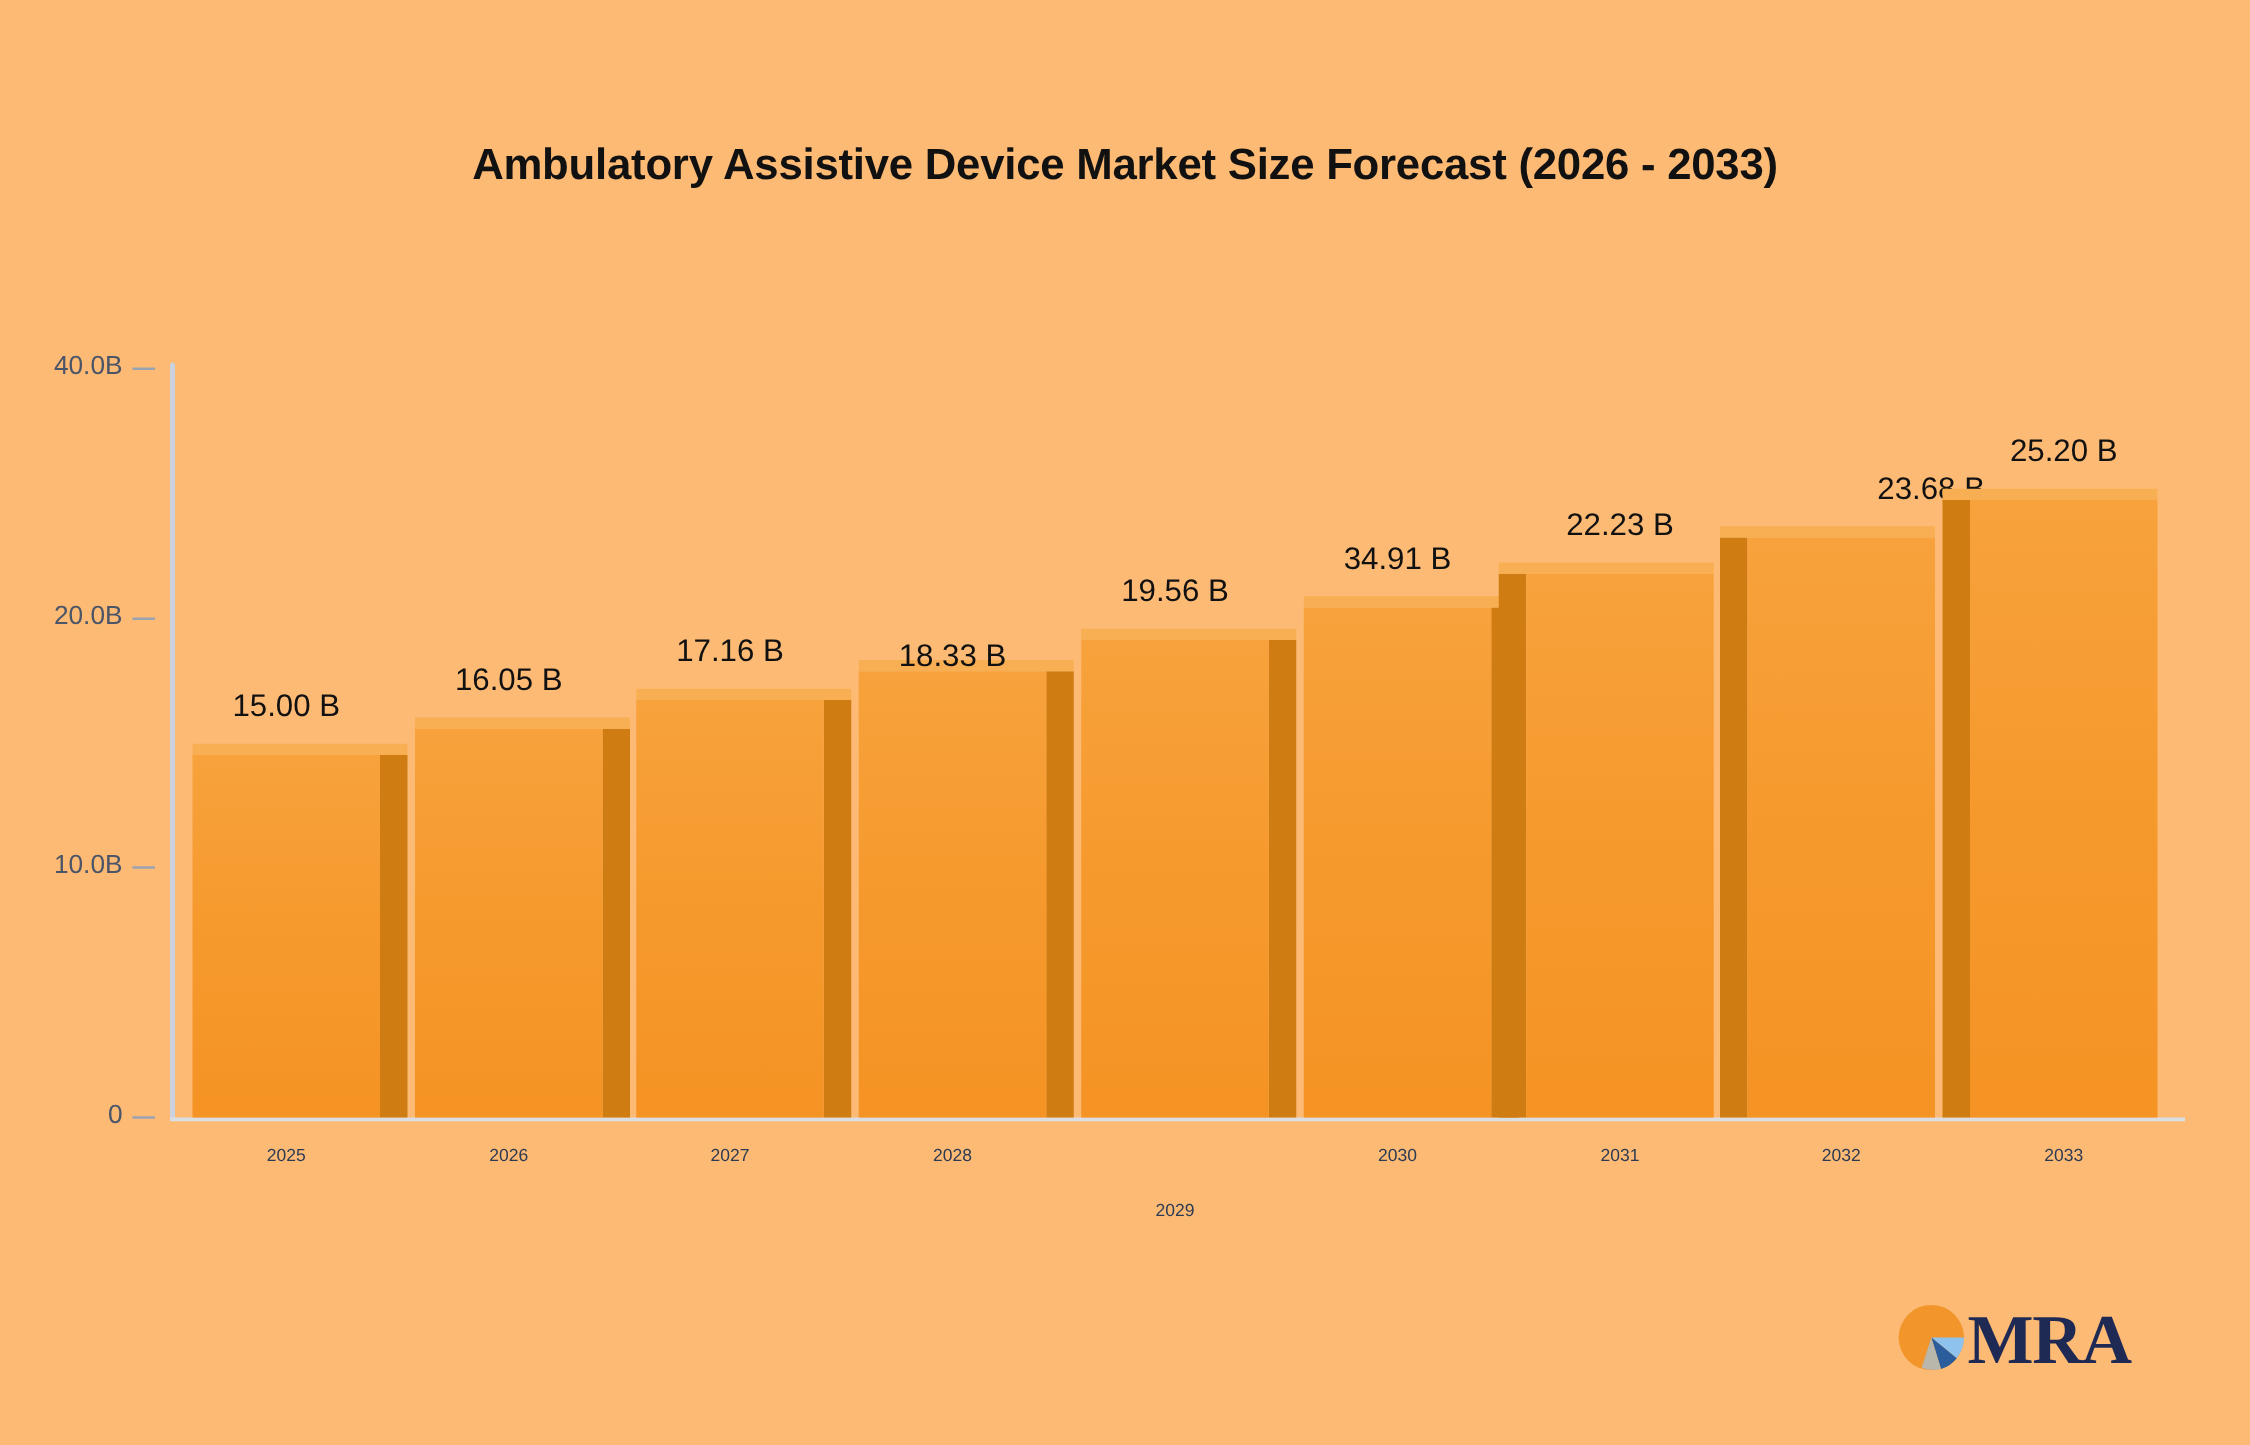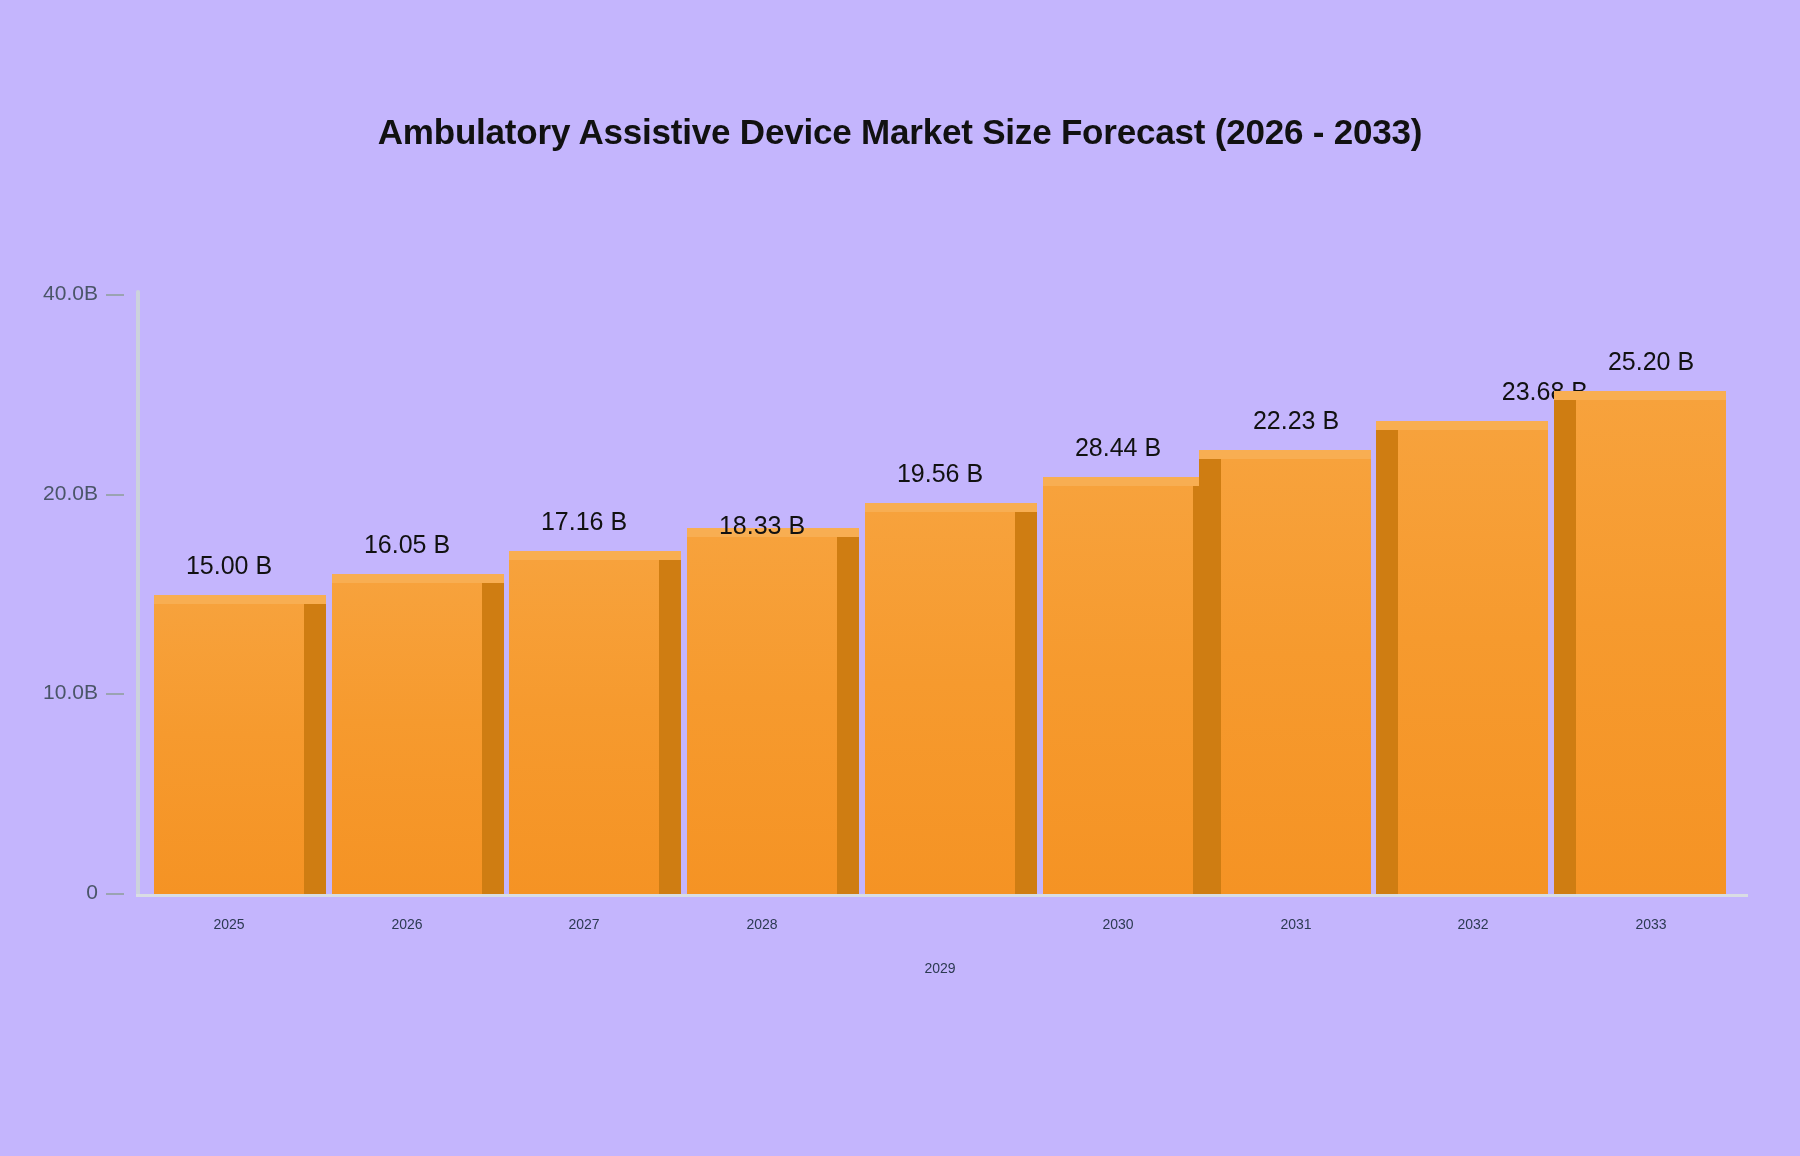--- a/index.html
+++ b/index.html
@@ -7,21 +7,21 @@
     width: 1800px;
     height: 1156px;
     background: #ffffff;
     font-family: "Liberation Sans", sans-serif;
     overflow: hidden;
   }
   .page {
     position: relative;
     width: 1800px;
     height: 1156px;
-    background: #c4b5fd;
+    background: #fdba74;
   }
 
   
   .title {
     position: absolute;
     top: 112px;
     left: 0;
     width: 1800px;
     text-align: center;
     font-size: 35px;
@@ -228,21 +228,21 @@
           <div class="bar-side right" style="height: 381.548px; bottom: 0px;"></div>
           <div class="bar-front" style="top: 9px; height: 381.548px;"></div>
           <div class="bar-top" style="top: 0px; left: 0px; width: 172px;"></div>
         </div>
         <div class="bar-label" style="left: 825px; width: 230px; top: 459.452px;">19.56 B</div>
         <div class="bar" style="left: 1043px; width: 150px; height: 416.505px; top: 477.495px; bottom: auto;">
           <div class="bar-side right" style="height: 407.505px; bottom: 0px;"></div>
           <div class="bar-front" style="top: 9px; height: 407.505px;"></div>
           <div class="bar-top" style="top: 0px; left: 0px; width: 172px;"></div>
         </div>
-        <div class="bar-label" style="left: 1003px; width: 230px; top: 433.495px;">28.44 B</div>
+        <div class="bar-label" style="left: 1003px; width: 230px; top: 433.495px;">34.91 B</div>
         <div class="bar" style="left: 1221px; width: 150px; height: 443.859px; top: 450.141px; bottom: auto;">
           <div class="bar-side left" style="height: 434.859px; bottom: 0px;"></div>
           <div class="bar-front" style="top: 9px; height: 434.859px;"></div>
           <div class="bar-top" style="top: 0px; left: -22px; width: 172px;"></div>
         </div>
         <div class="bar-label" style="left: 1181px; width: 230px; top: 406.141px;">22.23 B</div>
         <div class="bar" style="left: 1398px; width: 150px; height: 472.811px; top: 421.189px; bottom: auto;">
           <div class="bar-side left" style="height: 463.811px; bottom: 0px;"></div>
           <div class="bar-front" style="top: 9px; height: 463.811px;"></div>
           <div class="bar-top" style="top: 0px; left: -22px; width: 172px;"></div>
@@ -261,14 +261,24 @@
         <div class="xlabel" style="left: 484px; width: 200px;">2027</div>
         <div class="xlabel" style="left: 662px; width: 200px;">2028</div>
         <div class="xlabel" style="left: 840px; width: 200px; margin-top: 44px;">2029</div>
         <div class="xlabel" style="left: 1018px; width: 200px;">2030</div>
         <div class="xlabel" style="left: 1196px; width: 200px;">2031</div>
         <div class="xlabel" style="left: 1373px; width: 200px;">2032</div>
         <div class="xlabel" style="left: 1551px; width: 200px;">2033</div>
       </div>
   </div>
 
+  <div class="logo">
+    <svg class="logo-mark" viewBox="0 0 64 64">
+      <circle cx="30" cy="30" r="27" fill="#F2952B"></circle>
+      <path d="M30 30 L57 30 A27 27 0 0 1 51 47 Z" fill="#8FC2EC"></path>
+      <path d="M30 30 L51 47 A27 27 0 0 1 38 56 Z" fill="#2B5C9B"></path>
+      <path d="M30 30 L38 56 A27 27 0 0 1 22 55 Z" fill="#b9b6ac"></path>
+      <rect x="28" y="28" width="4" height="4" fill="#ffffff" opacity="0.0"></rect>
+    </svg>
+    <span class="logo-text">MRA</span>
+  </div>
 
 </div>
 
 </body></html>

